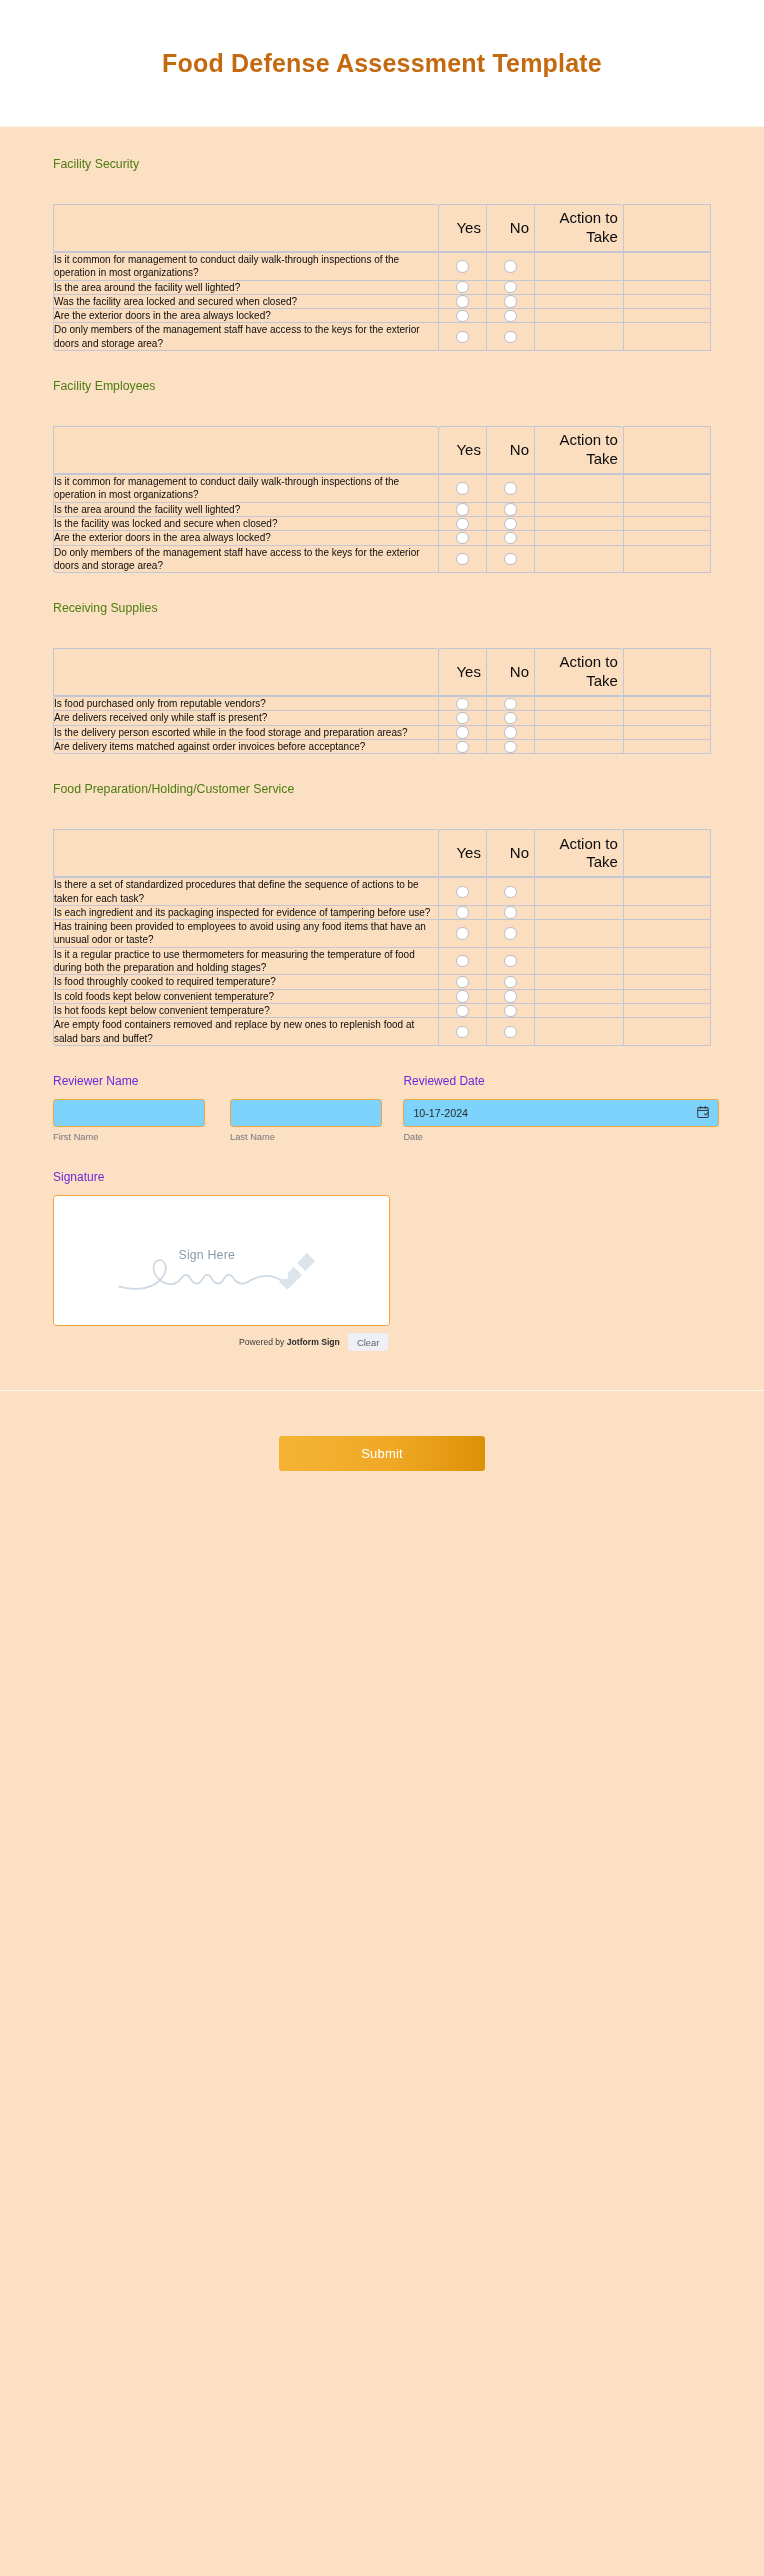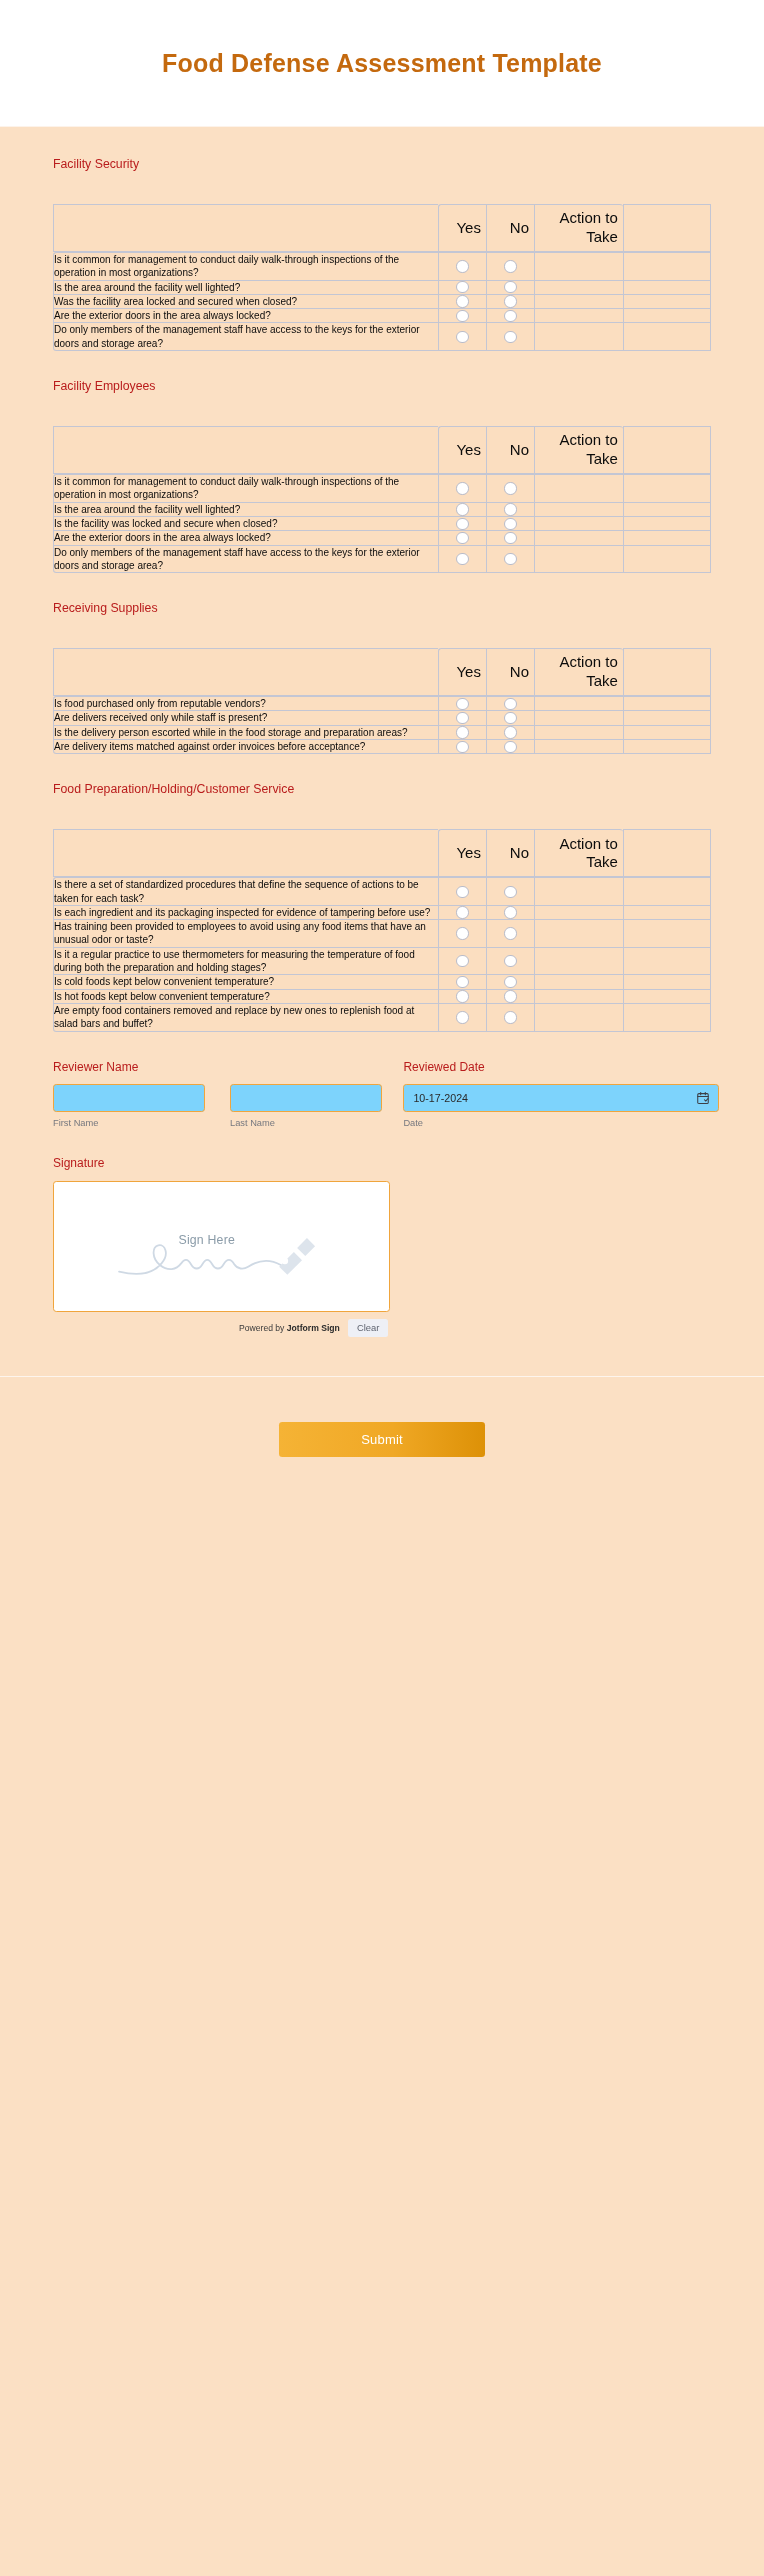--- a/index.html
+++ b/index.html
@@ -31,21 +31,21 @@
     font-family: "Liberation Sans", sans-serif;
   }
 
   
   .form-body { padding: 30px 53px 0 53px; }
 
   .section { margin-bottom: 28px; }
   .section-title {
     font-size: 12.3px;
     font-weight: 400;
-    color: #b91c1c;
+    color: #4d7c0f;
     margin: 0 0 31px 0;
     line-height: 1.3;
   }
 
   
   table.matrix {
     border-collapse: separate;
     border-spacing: 0;
     width: 100%;
     table-layout: fixed;
@@ -116,21 +116,21 @@
   
   .field-row {
     display: flex;
     gap: 21.4px;
     margin-top: 5px;
   }
   .field-col { flex: 0 0 auto; }
   .field-label {
     font-size: 12px;
     font-weight: 400;
-    color: #b91c1c;
+    color: #6d28d9;
     margin-bottom: 10.7px;
     display: block;
   }
   .sublabel {
     font-size: 9.3px;
     color: #76787f;
     margin-top: 5.8px;
     display: block;
   }
   .txt-input {
@@ -445,20 +445,27 @@
               </tr>
               <tr>
                 <td class="qcell">Has training been provided to employees to avoid using any food items that have an unusual odor or taste?</td>
                 <td class="radio-cell"><span class="radio"></span></td>
                 <td class="radio-cell"><span class="radio"></span></td>
                 <td class="action-cell">&nbsp;</td>
                 <td class="corner">&nbsp;</td>
               </tr>
               <tr>
                 <td class="qcell">Is it a regular practice to use thermometers for measuring the temperature of food during both the preparation and holding stages?</td>
+                <td class="radio-cell"><span class="radio"></span></td>
+                <td class="radio-cell"><span class="radio"></span></td>
+                <td class="action-cell">&nbsp;</td>
+                <td class="corner">&nbsp;</td>
+              </tr>
+              <tr>
+                <td class="qcell">Is food throughly cooked to required temperature?</td>
                 <td class="radio-cell"><span class="radio"></span></td>
                 <td class="radio-cell"><span class="radio"></span></td>
                 <td class="action-cell">&nbsp;</td>
                 <td class="corner">&nbsp;</td>
               </tr>
               <tr>
                 <td class="qcell">Is cold foods kept below convenient temperature?</td>
                 <td class="radio-cell"><span class="radio"></span></td>
                 <td class="radio-cell"><span class="radio"></span></td>
                 <td class="action-cell">&nbsp;</td>

